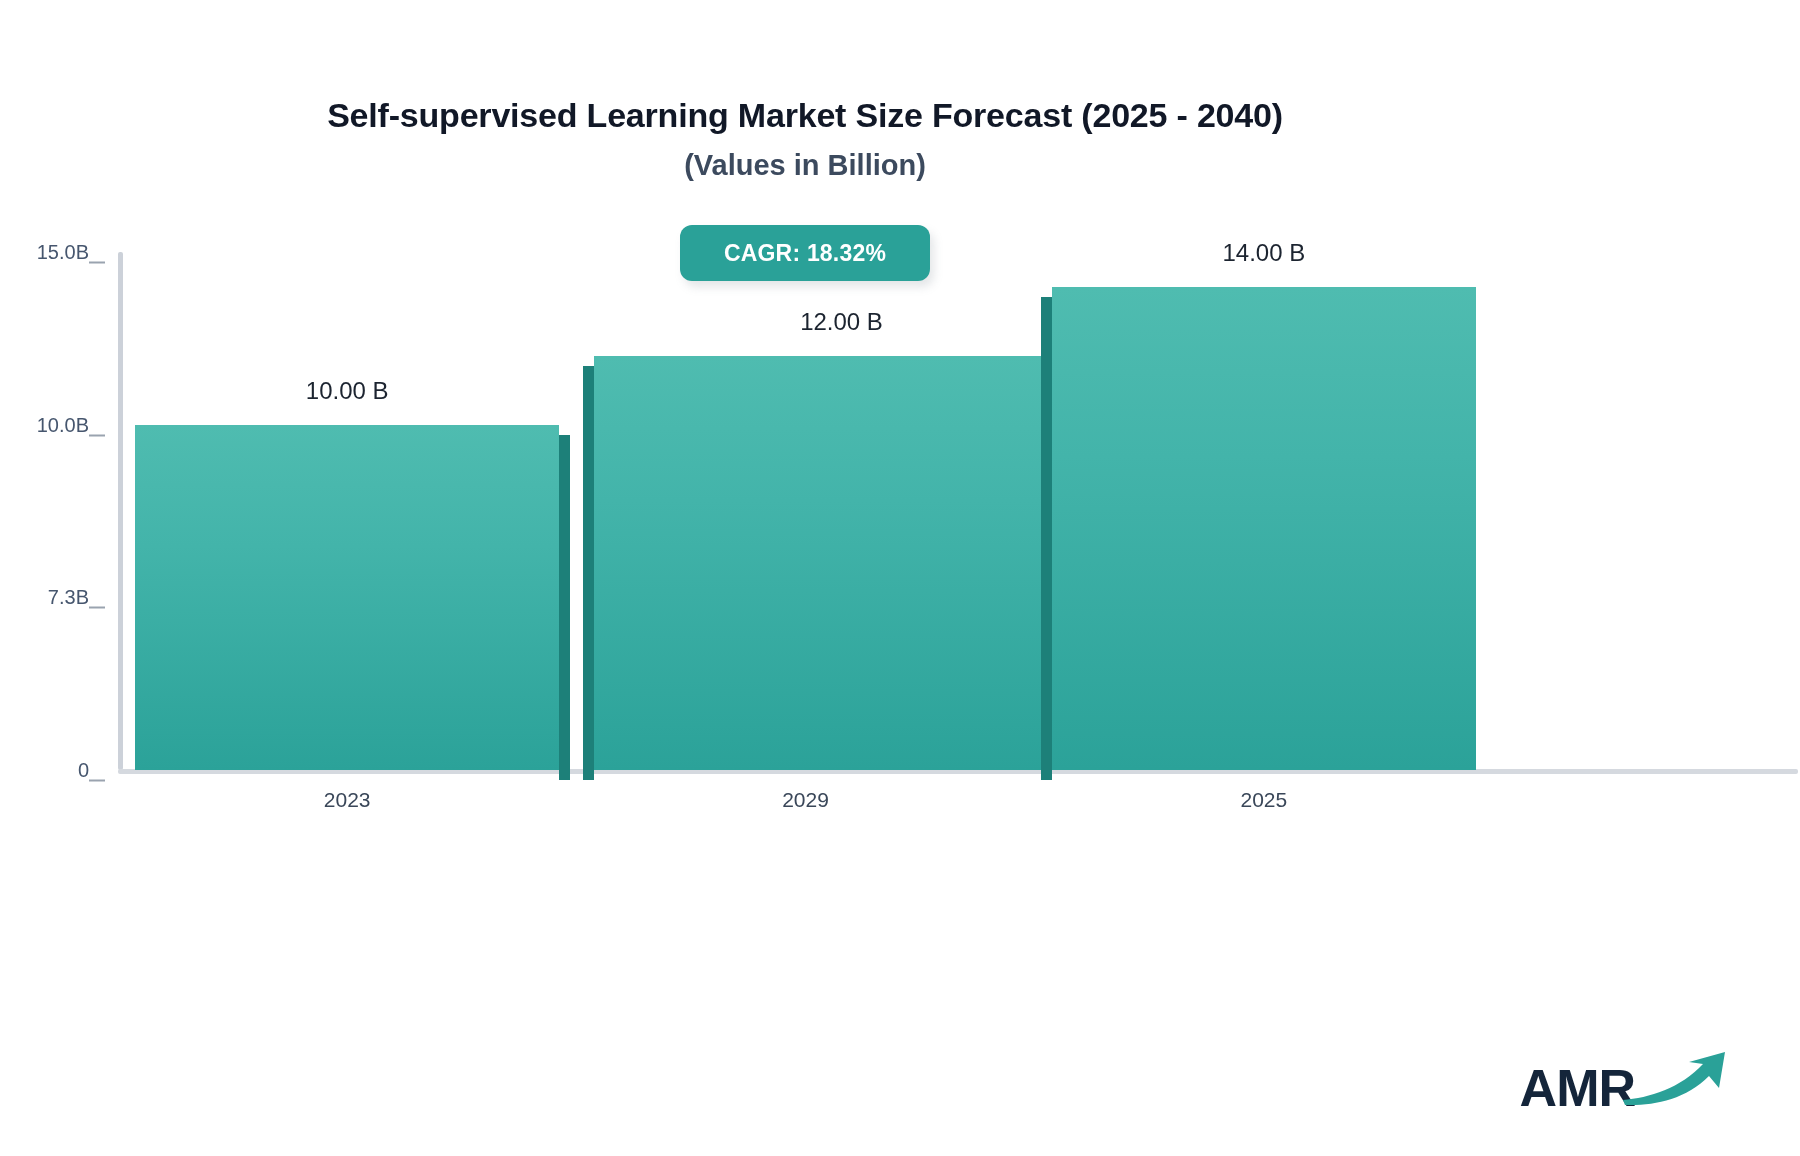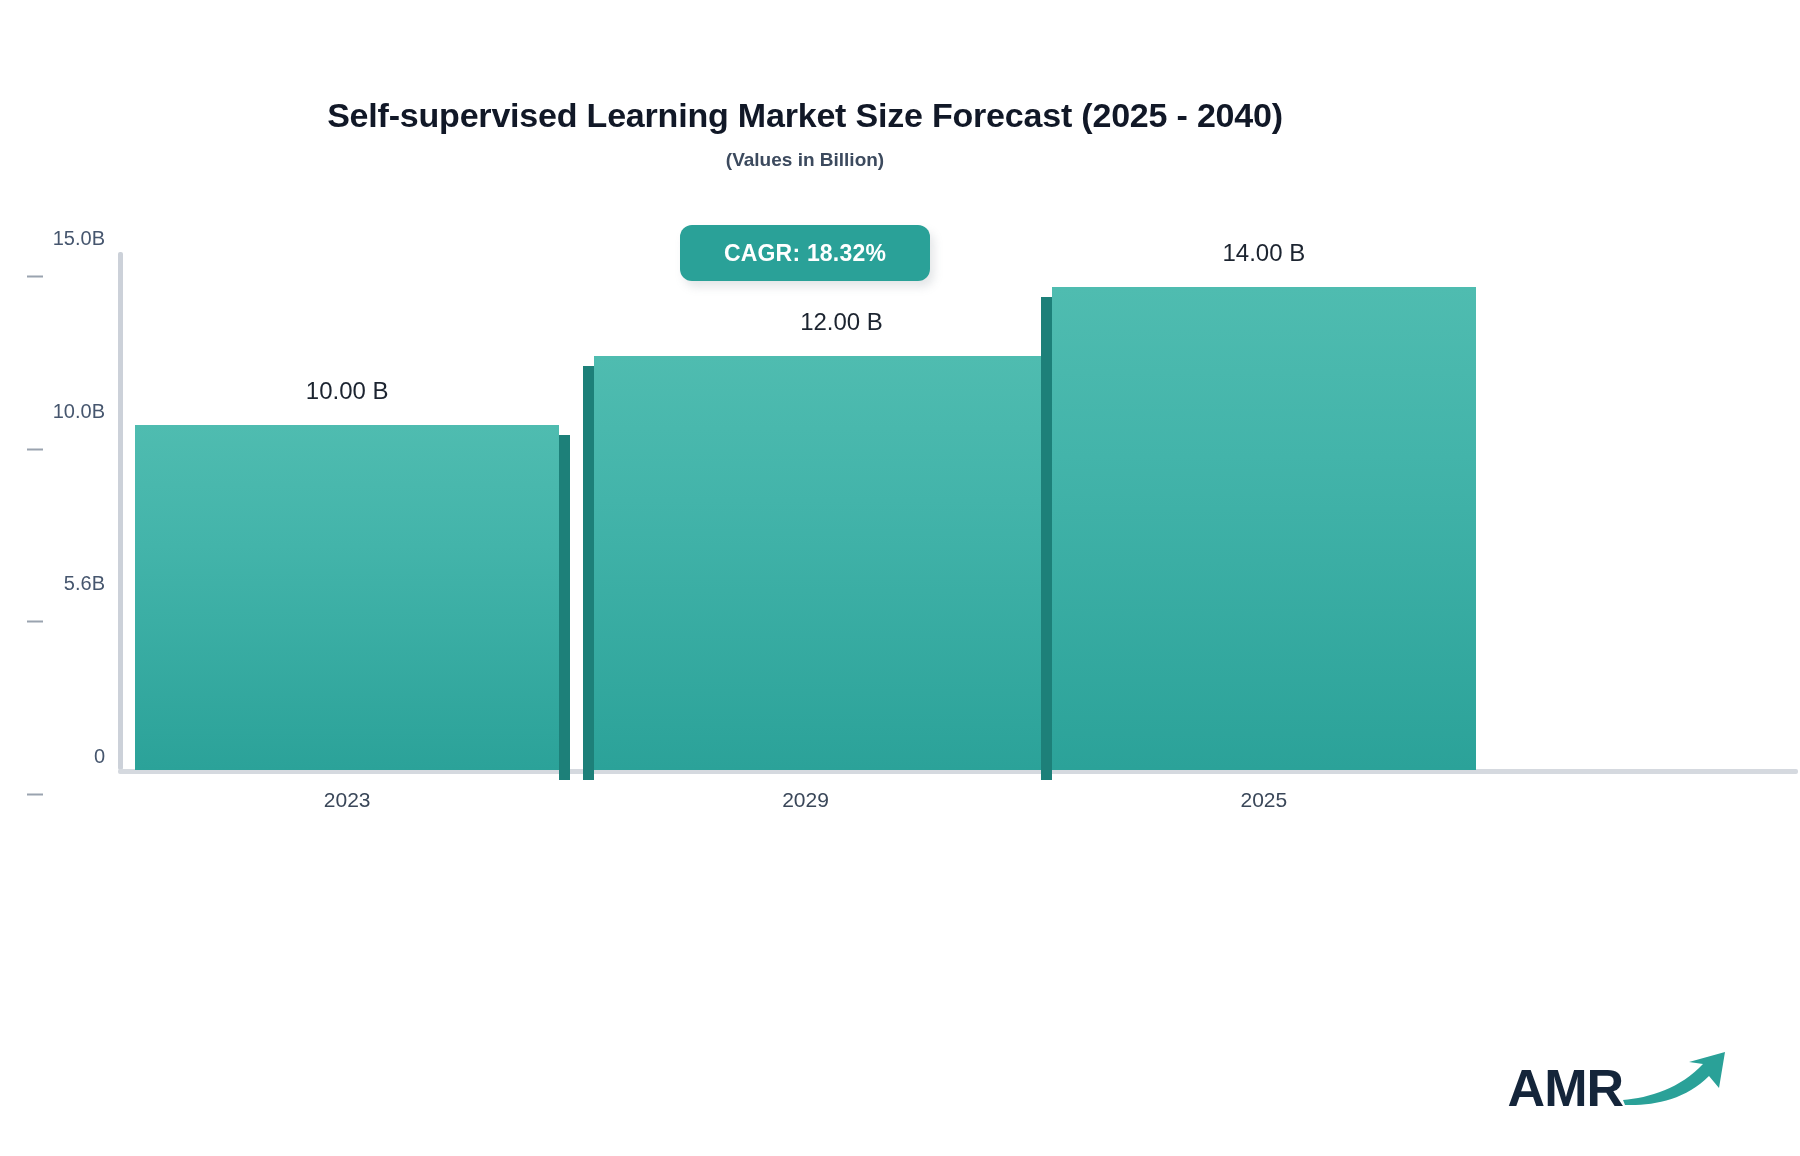--- a/index.html
+++ b/index.html
@@ -31,21 +31,21 @@
   #chart-title {
     font-size: 34px;
     font-weight: bold;
     color: #111827;
     letter-spacing: -0.2px;
     line-height: 1.15;
   }
 
   #chart-subtitle {
     margin-top: 14px;
-    font-size: 19px;
+    font-size: 29px;
     font-weight: bold;
     color: #3c4a5e;
   }
 
   
   #cagr-badge {
     position: absolute;
     top: 225px;
     left: 680px;
     width: 250px;
@@ -92,24 +92,23 @@
     width: 1680px;
     height: 5px;
     background: #d5d9df;
     border-radius: 2px;
   }
 
   .y-tick {
     position: absolute;
     right: 1695px;
     display: flex;
-    align-items: flex-start;
-    gap: 26px;
+    align-items: flex-end;
+    gap: 0;
     transform: translateY(-50%);
-    flex-direction: column;
   }
   .y-tick-label {
     font-size: 20px;
     color: #46566e;
     white-space: nowrap;
     text-align: right;
     width: 78px;
   }
   .y-tick-dash {
     width: 16px;
@@ -160,21 +159,21 @@
     transform: translateX(-50%);
   }
 
   
   #amr-logo {
     position: absolute;
     right: 45px;
     bottom: 42px;
     display: flex;
     align-items: flex-end;
-    gap: 12px;
+    gap: 0px;
   }
   #amr-wordmark {
     font-size: 52px;
     font-weight: bold;
     color: #14253a;
     letter-spacing: -1px;
     line-height: 1;
   }
   #amr-arrow-icon {
     position: relative;
@@ -202,21 +201,21 @@
   <div id="y-ticks">
       <div class="y-tick" style="top: 252px;">
         <span class="y-tick-label">15.0B</span>
         <span class="y-tick-dash"></span>
       </div>
       <div class="y-tick" style="top: 424.667px;">
         <span class="y-tick-label">10.0B</span>
         <span class="y-tick-dash"></span>
       </div>
       <div class="y-tick" style="top: 597.333px;">
-        <span class="y-tick-label">5.6B</span>
+        <span class="y-tick-label">7.3B</span>
         <span class="y-tick-dash"></span>
       </div>
       <div class="y-tick" style="top: 770px;">
         <span class="y-tick-label">0</span>
         <span class="y-tick-dash"></span>
       </div>
     </div>
 
   <div id="plot-area">
       <div class="bar-group" style="left: 17.1667px; width: 424px; height: 345.333px;">

